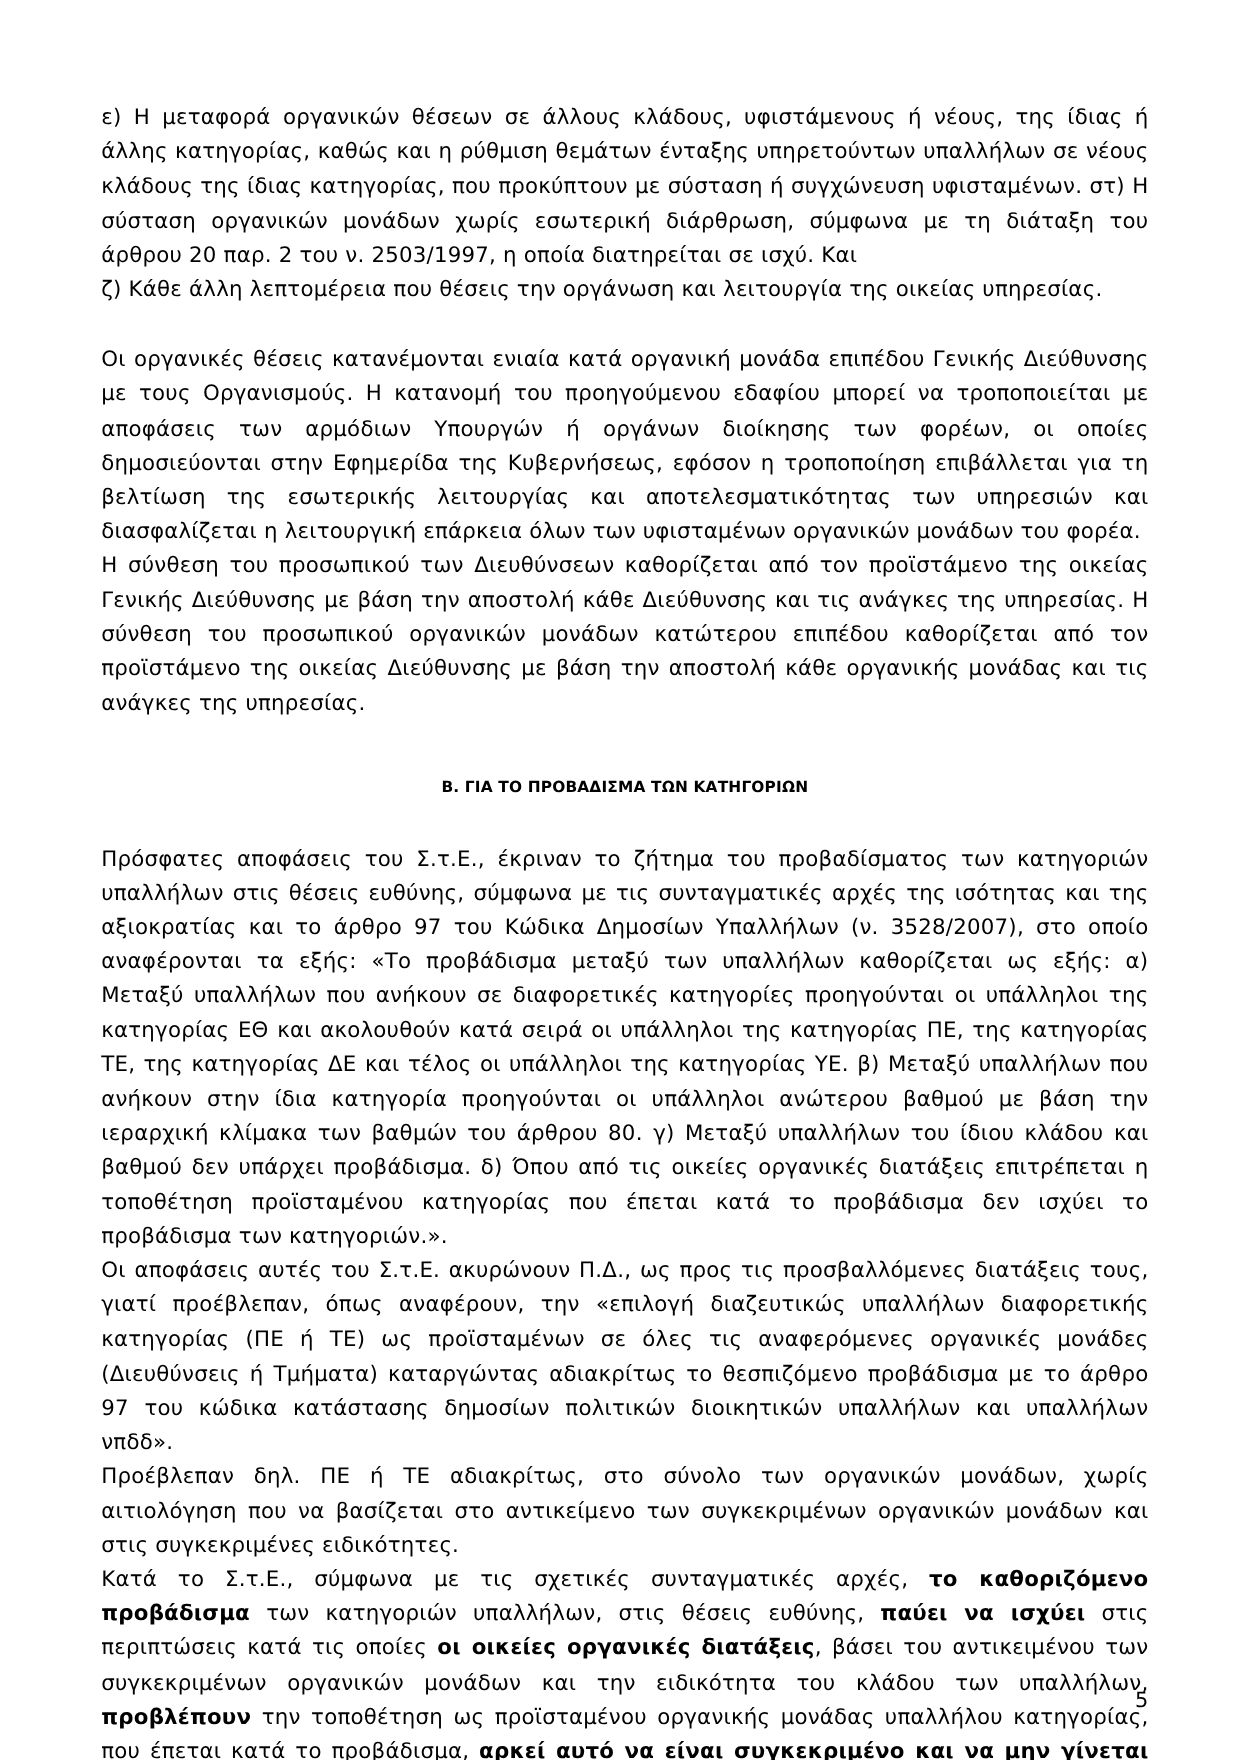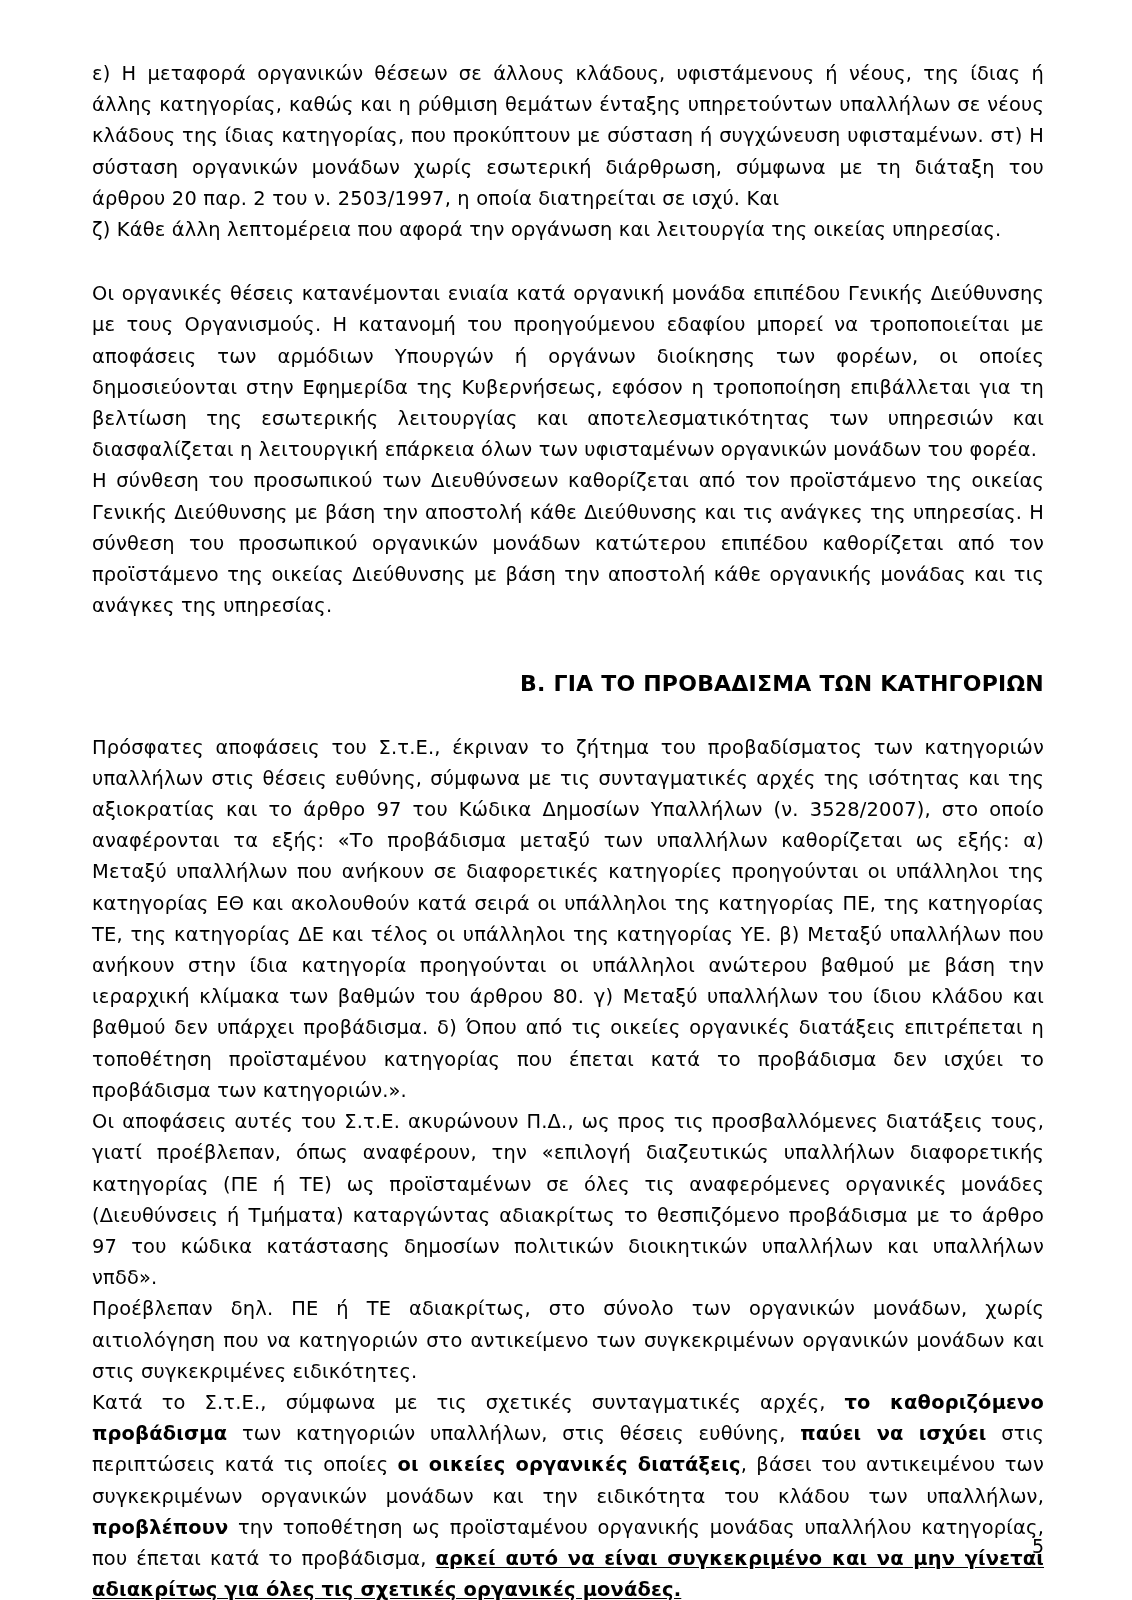--- a/index.html
+++ b/index.html
@@ -14,21 +14,21 @@
     font-family: "DejaVu Sans", "Liberation Sans", sans-serif;
     color: #000000;
     -webkit-font-smoothing: antialiased;
   }
   .page {
     position: relative;
     box-sizing: border-box;
     width: 1132px;
     height: 1600px;
     background: #ffffff;
-    padding: 58px 88px 40px 92px;
+    padding: 91px 88px 40px 92px;
   }
   .doc-body {
     font-size: 19.4px;
     line-height: 31.2px;
     text-align: justify;
     text-justify: inter-word;
     letter-spacing: 0.01em;
   }
   p {
     margin: 0;
@@ -36,23 +36,23 @@
   }
   .para {
     margin: 0;
   }
   .gap-lg { height: 33px; }
   .gap-head-top { height: 47px; }
   .gap-head-bottom { height: 32px; }
 
   .section-heading {
     font-weight: bold;
-    font-size: 22px;
+    font-size: 14px;
     line-height: 31.2px;
-    text-align: right;
+    text-align: center;
     letter-spacing: 0.01em;
   }
 
   b, .b { font-weight: bold; }
   .u {
     text-underline-offset: 2px;
   }
   .bu {
     font-weight: bold;
     text-decoration: underline;
@@ -68,38 +68,38 @@
     text-align: right;
   }
 </style>
 </head>
 <body>
 
 <div class="page">
   <div class="doc-body">
 
     <p class="para">ε) Η μεταφορά οργανικών θέσεων σε άλλους κλάδους, υφιστάμενους ή νέους, της ίδιας ή άλλης κατηγορίας, καθώς και η ρύθμιση θεμάτων ένταξης υπηρετούντων υπαλλήλων σε νέους κλάδους της ίδιας κατηγορίας, που προκύπτουν με σύσταση ή συγχώνευση υφισταμένων. στ) Η σύσταση οργανικών μονάδων χωρίς εσωτερική διάρθρωση, σύμφωνα με τη διάταξη του άρθρου 20 παρ. 2 του ν. 2503/1997, η οποία διατηρείται σε ισχύ. Και</p>
-    <p class="para">ζ) Κάθε άλλη λεπτομέρεια που αφορά την οργάνωση και λειτουργία της οικείας υπηρεσίας.</p>
+    <p class="para">ζ) Κάθε άλλη λεπτομέρεια που θέσεις την οργάνωση και λειτουργία της οικείας υπηρεσίας.</p>
 
     <div class="gap-lg"></div>
 
     <p class="para">Οι οργανικές θέσεις κατανέμονται ενιαία κατά οργανική μονάδα επιπέδου Γενικής Διεύθυνσης με τους Οργανισμούς. Η κατανομή του προηγούμενου εδαφίου μπορεί να τροποποιείται με αποφάσεις των αρμόδιων Υπουργών ή οργάνων διοίκησης των φορέων, οι οποίες δημοσιεύονται στην Εφημερίδα της Κυβερνήσεως, εφόσον η τροποποίηση επιβάλλεται για τη βελτίωση της εσωτερικής λειτουργίας και αποτελεσματικότητας των υπηρεσιών και διασφαλίζεται η λειτουργική επάρκεια όλων των υφισταμένων οργανικών μονάδων του φορέα.</p>
 
     <p class="para">Η σύνθεση του προσωπικού των Διευθύνσεων καθορίζεται από τον προϊστάμενο της οικείας Γενικής Διεύθυνσης με βάση την αποστολή κάθε Διεύθυνσης και τις ανάγκες της υπηρεσίας. Η σύνθεση του προσωπικού οργανικών μονάδων κατώτερου επιπέδου καθορίζεται από τον προϊστάμενο της οικείας Διεύθυνσης με βάση την αποστολή κάθε οργανικής μονάδας και τις ανάγκες της υπηρεσίας.</p>
 
     <div class="gap-head-top"></div>
 
     <p class="section-heading">Β. ΓΙΑ ΤΟ ΠΡΟΒΑΔΙΣΜΑ ΤΩΝ ΚΑΤΗΓΟΡΙΩΝ</p>
 
     <div class="gap-head-bottom"></div>
 
     <p class="para">Πρόσφατες αποφάσεις του Σ.τ.Ε., έκριναν το ζήτημα του προβαδίσματος των κατηγοριών υπαλλήλων στις θέσεις ευθύνης, σύμφωνα με τις συνταγματικές αρχές της ισότητας και της αξιοκρατίας και το άρθρο 97 του Κώδικα Δημοσίων Υπαλλήλων (ν. 3528/2007), στο οποίο αναφέρονται τα εξής: «Το προβάδισμα μεταξύ των υπαλλήλων καθορίζεται ως εξής: α) Μεταξύ υπαλλήλων που ανήκουν σε διαφορετικές κατηγορίες προηγούνται οι υπάλληλοι της κατηγορίας ΕΘ και ακολουθούν κατά σειρά οι υπάλληλοι της κατηγορίας ΠΕ, της κατηγορίας ΤΕ, της κατηγορίας ΔΕ και τέλος οι υπάλληλοι της κατηγορίας ΥΕ. β) Μεταξύ υπαλλήλων που ανήκουν στην ίδια κατηγορία προηγούνται οι υπάλληλοι ανώτερου βαθμού με βάση την ιεραρχική κλίμακα των βαθμών του άρθρου 80. γ) Μεταξύ υπαλλήλων του ίδιου κλάδου και βαθμού δεν υπάρχει προβάδισμα. δ) Όπου από τις οικείες οργανικές διατάξεις επιτρέπεται η τοποθέτηση προϊσταμένου κατηγορίας που έπεται κατά το προβάδισμα δεν ισχύει το προβάδισμα των κατηγοριών.».</p>
 
     <p class="para"><span>Οι αποφάσεις αυτές του Σ.τ.Ε. ακυρώνουν Π.Δ., ως προς τις προσβαλλόμενες διατάξεις τους, γιατί προέβλεπαν, όπως αναφέρουν, την «επιλογή διαζευτικώς υπαλλήλων διαφορετικής κατηγορίας (ΠΕ ή ΤΕ) ως προϊσταμένων </span><span class="u">σε όλες τις αναφερόμενες οργανικές μονάδες</span><span> (Διευθύνσεις ή Τμήματα) καταργώντας αδιακρίτως το θεσπιζόμενο προβάδισμα με το άρθρο 97 του κώδικα κατάστασης δημοσίων πολιτικών διοικητικών υπαλλήλων και υπαλλήλων νπδδ».</span></p>
 
-    <p class="para">Προέβλεπαν δηλ. ΠΕ ή ΤΕ αδιακρίτως, στο σύνολο των οργανικών μονάδων, χωρίς αιτιολόγηση που να κατηγοριών στο αντικείμενο των συγκεκριμένων οργανικών μονάδων και στις συγκεκριμένες ειδικότητες.</p>
+    <p class="para">Προέβλεπαν δηλ. ΠΕ ή ΤΕ αδιακρίτως, στο σύνολο των οργανικών μονάδων, χωρίς αιτιολόγηση που να βασίζεται στο αντικείμενο των συγκεκριμένων οργανικών μονάδων και στις συγκεκριμένες ειδικότητες.</p>
 
     <p class="para"><span>Κατά το Σ.τ.Ε., σύμφωνα με τις σχετικές συνταγματικές αρχές, </span><span class="b">το καθοριζόμενο προβάδισμα</span><span> των κατηγοριών υπαλλήλων, στις θέσεις ευθύνης, </span><span class="b">παύει να ισχύει</span><span> στις περιπτώσεις κατά τις οποίες </span><span class="b">οι οικείες οργανικές διατάξεις</span><span>, βάσει του αντικειμένου των συγκεκριμένων οργανικών μονάδων και την ειδικότητα του κλάδου των υπαλλήλων, </span><span class="b">προβλέπουν</span><span> την τοποθέτηση ως προϊσταμένου οργανικής μονάδας υπαλλήλου κατηγορίας, που έπεται κατά το προβάδισμα, </span><span class="bu">αρκεί αυτό να είναι συγκεκριμένο και να μην γίνεται αδιακρίτως για όλες τις σχετικές οργανικές μονάδες.</span></p>
 
   </div>
 
   <div class="page-number">5</div>
 </div>
 
 </body></html>

